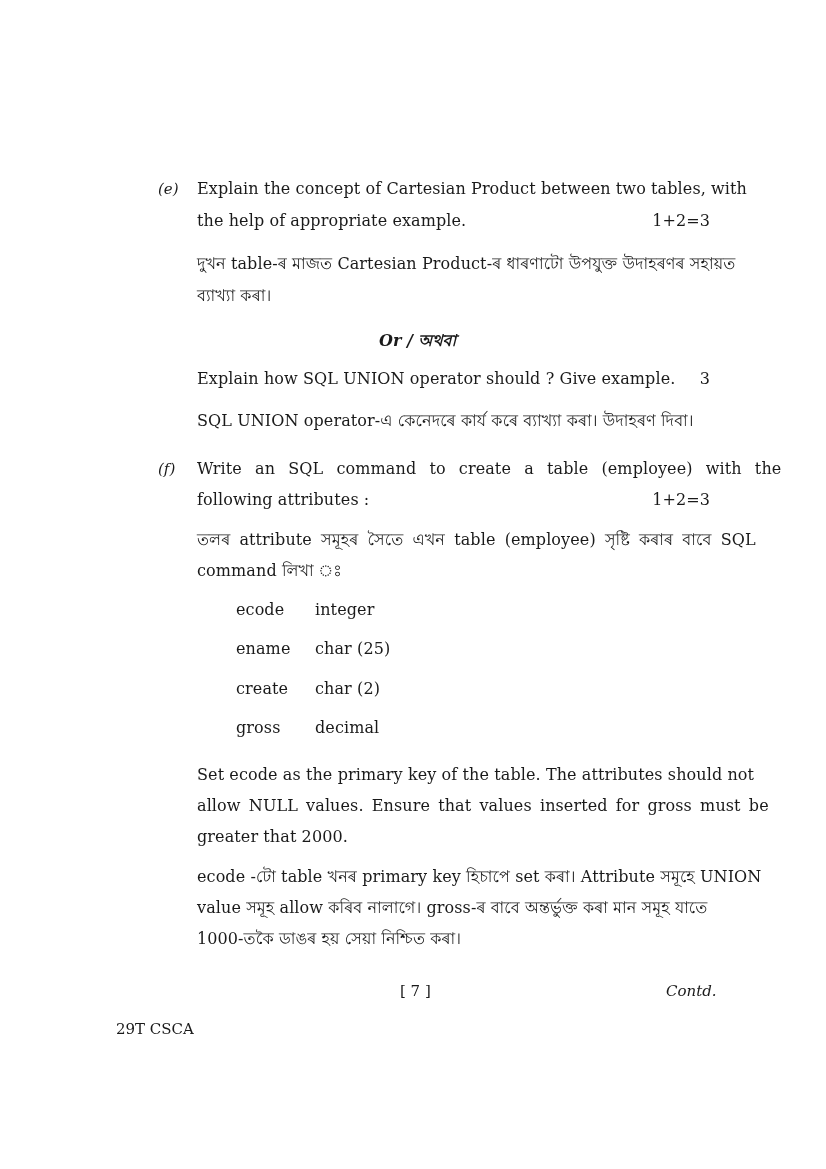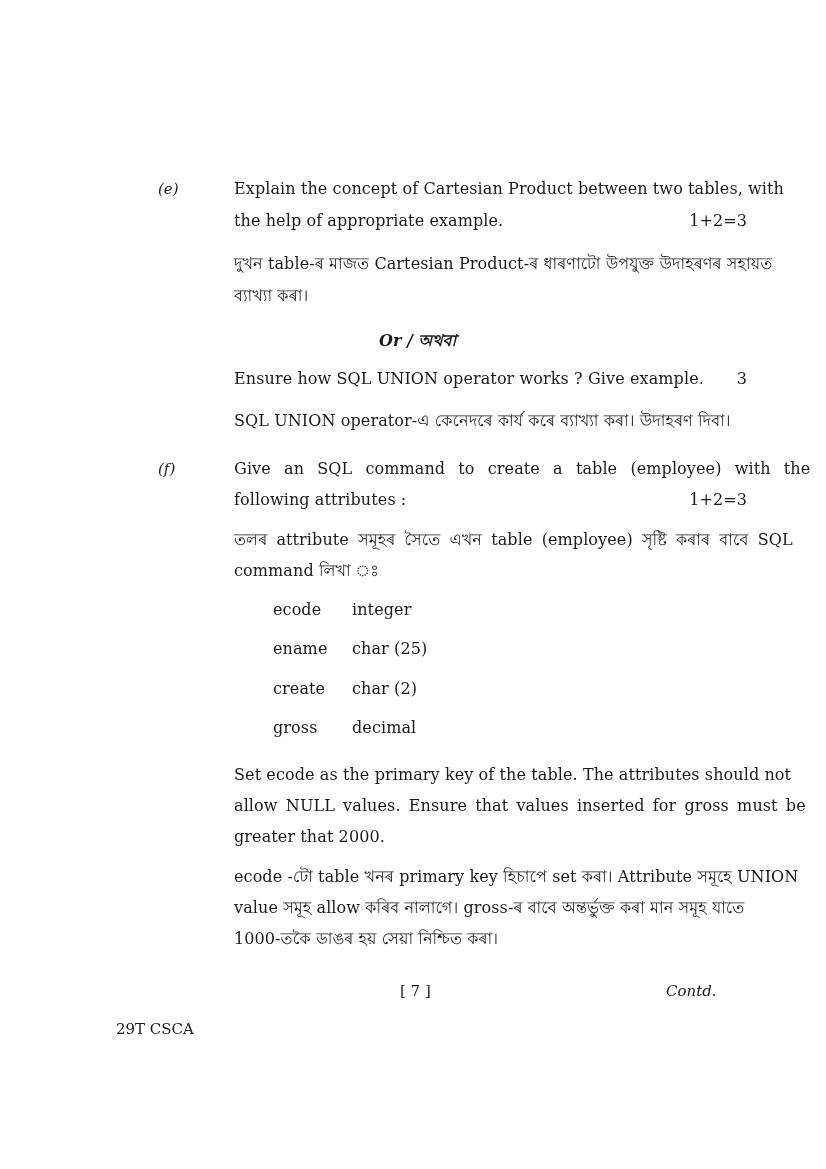--- a/index.html
+++ b/index.html
@@ -18,21 +18,20 @@
     .page {
       position: absolute;
       left: 0; top: 0;
       width: 826px; height: 1169px;
     }
     .abs { position: absolute; white-space: nowrap; }
     .txt {
       font-size: 16px;
       line-height: 20px;
       letter-spacing: 0.1px;
-      margin-left: 37px;
     }
     .label {
       font-style: italic;
       font-size: 15px;
     }
     .justify-line {
       display: flex;
       justify-content: space-between;
       width: 512px;
     }
@@ -60,29 +59,29 @@
       <span>Explain the concept of Cartesian Product between two tables, with</span>
     </div>
     <span class="abs txt" style="left:197px; top:211px;">the help of appropriate example.</span>
     <span class="abs txt marks" style="left:640px; top:211px; width:70px;">1+2=3</span>
 
     <span class="abs txt" style="left:197px; top:254px;">দুখন table-ৰ মাজত Cartesian Product-ৰ ধাৰণাটো উপযুক্ত উদাহৰণৰ সহায়ত</span>
     <span class="abs txt" style="left:197px; top:286px;">ব্যাখ্যা কৰা।</span>
 
     <span class="abs or-line" style="left:379px; top:328px;">Or / অথবা</span>
 
-    <span class="abs txt" style="left:197px; top:369px;">Ensure how SQL UNION operator works ? Give example.</span>
+    <span class="abs txt" style="left:197px; top:369px;">Explain how SQL UNION operator should ? Give example.</span>
     <span class="abs txt marks" style="left:660px; top:369px; width:50px;">3</span>
 
     <span class="abs txt" style="left:197px; top:411px;">SQL UNION operator-এ কেনেদৰে কাৰ্য কৰে ব্যাখ্যা কৰা। উদাহৰণ দিবা।</span>
   </div>
 
   <div>
     <span class="abs label" style="left:158px; top:460px;">(f)</span>
-    <span class="abs txt" style="left:197px; top:459px; word-spacing:8px;">Give an SQL command to create a table (employee) with the</span>
+    <span class="abs txt" style="left:197px; top:459px; word-spacing:8px;">Write an SQL command to create a table (employee) with the</span>
     <span class="abs txt" style="left:197px; top:490px;">following attributes :</span>
     <span class="abs txt marks" style="left:640px; top:490px; width:70px;">1+2=3</span>
 
     <span class="abs txt" style="left:197px; top:530px; word-spacing:4px;">তলৰ attribute সমূহৰ সৈতে এখন table (employee) সৃষ্টি কৰাৰ বাবে SQL</span>
     <span class="abs txt" style="left:197px; top:561px;">command লিখা ঃ</span>
 
     <div>
       <div>
         <span class="abs txt attr-name" style="top:600px;">ecode</span>
         <span class="abs txt attr-type" style="top:600px;">integer</span>

